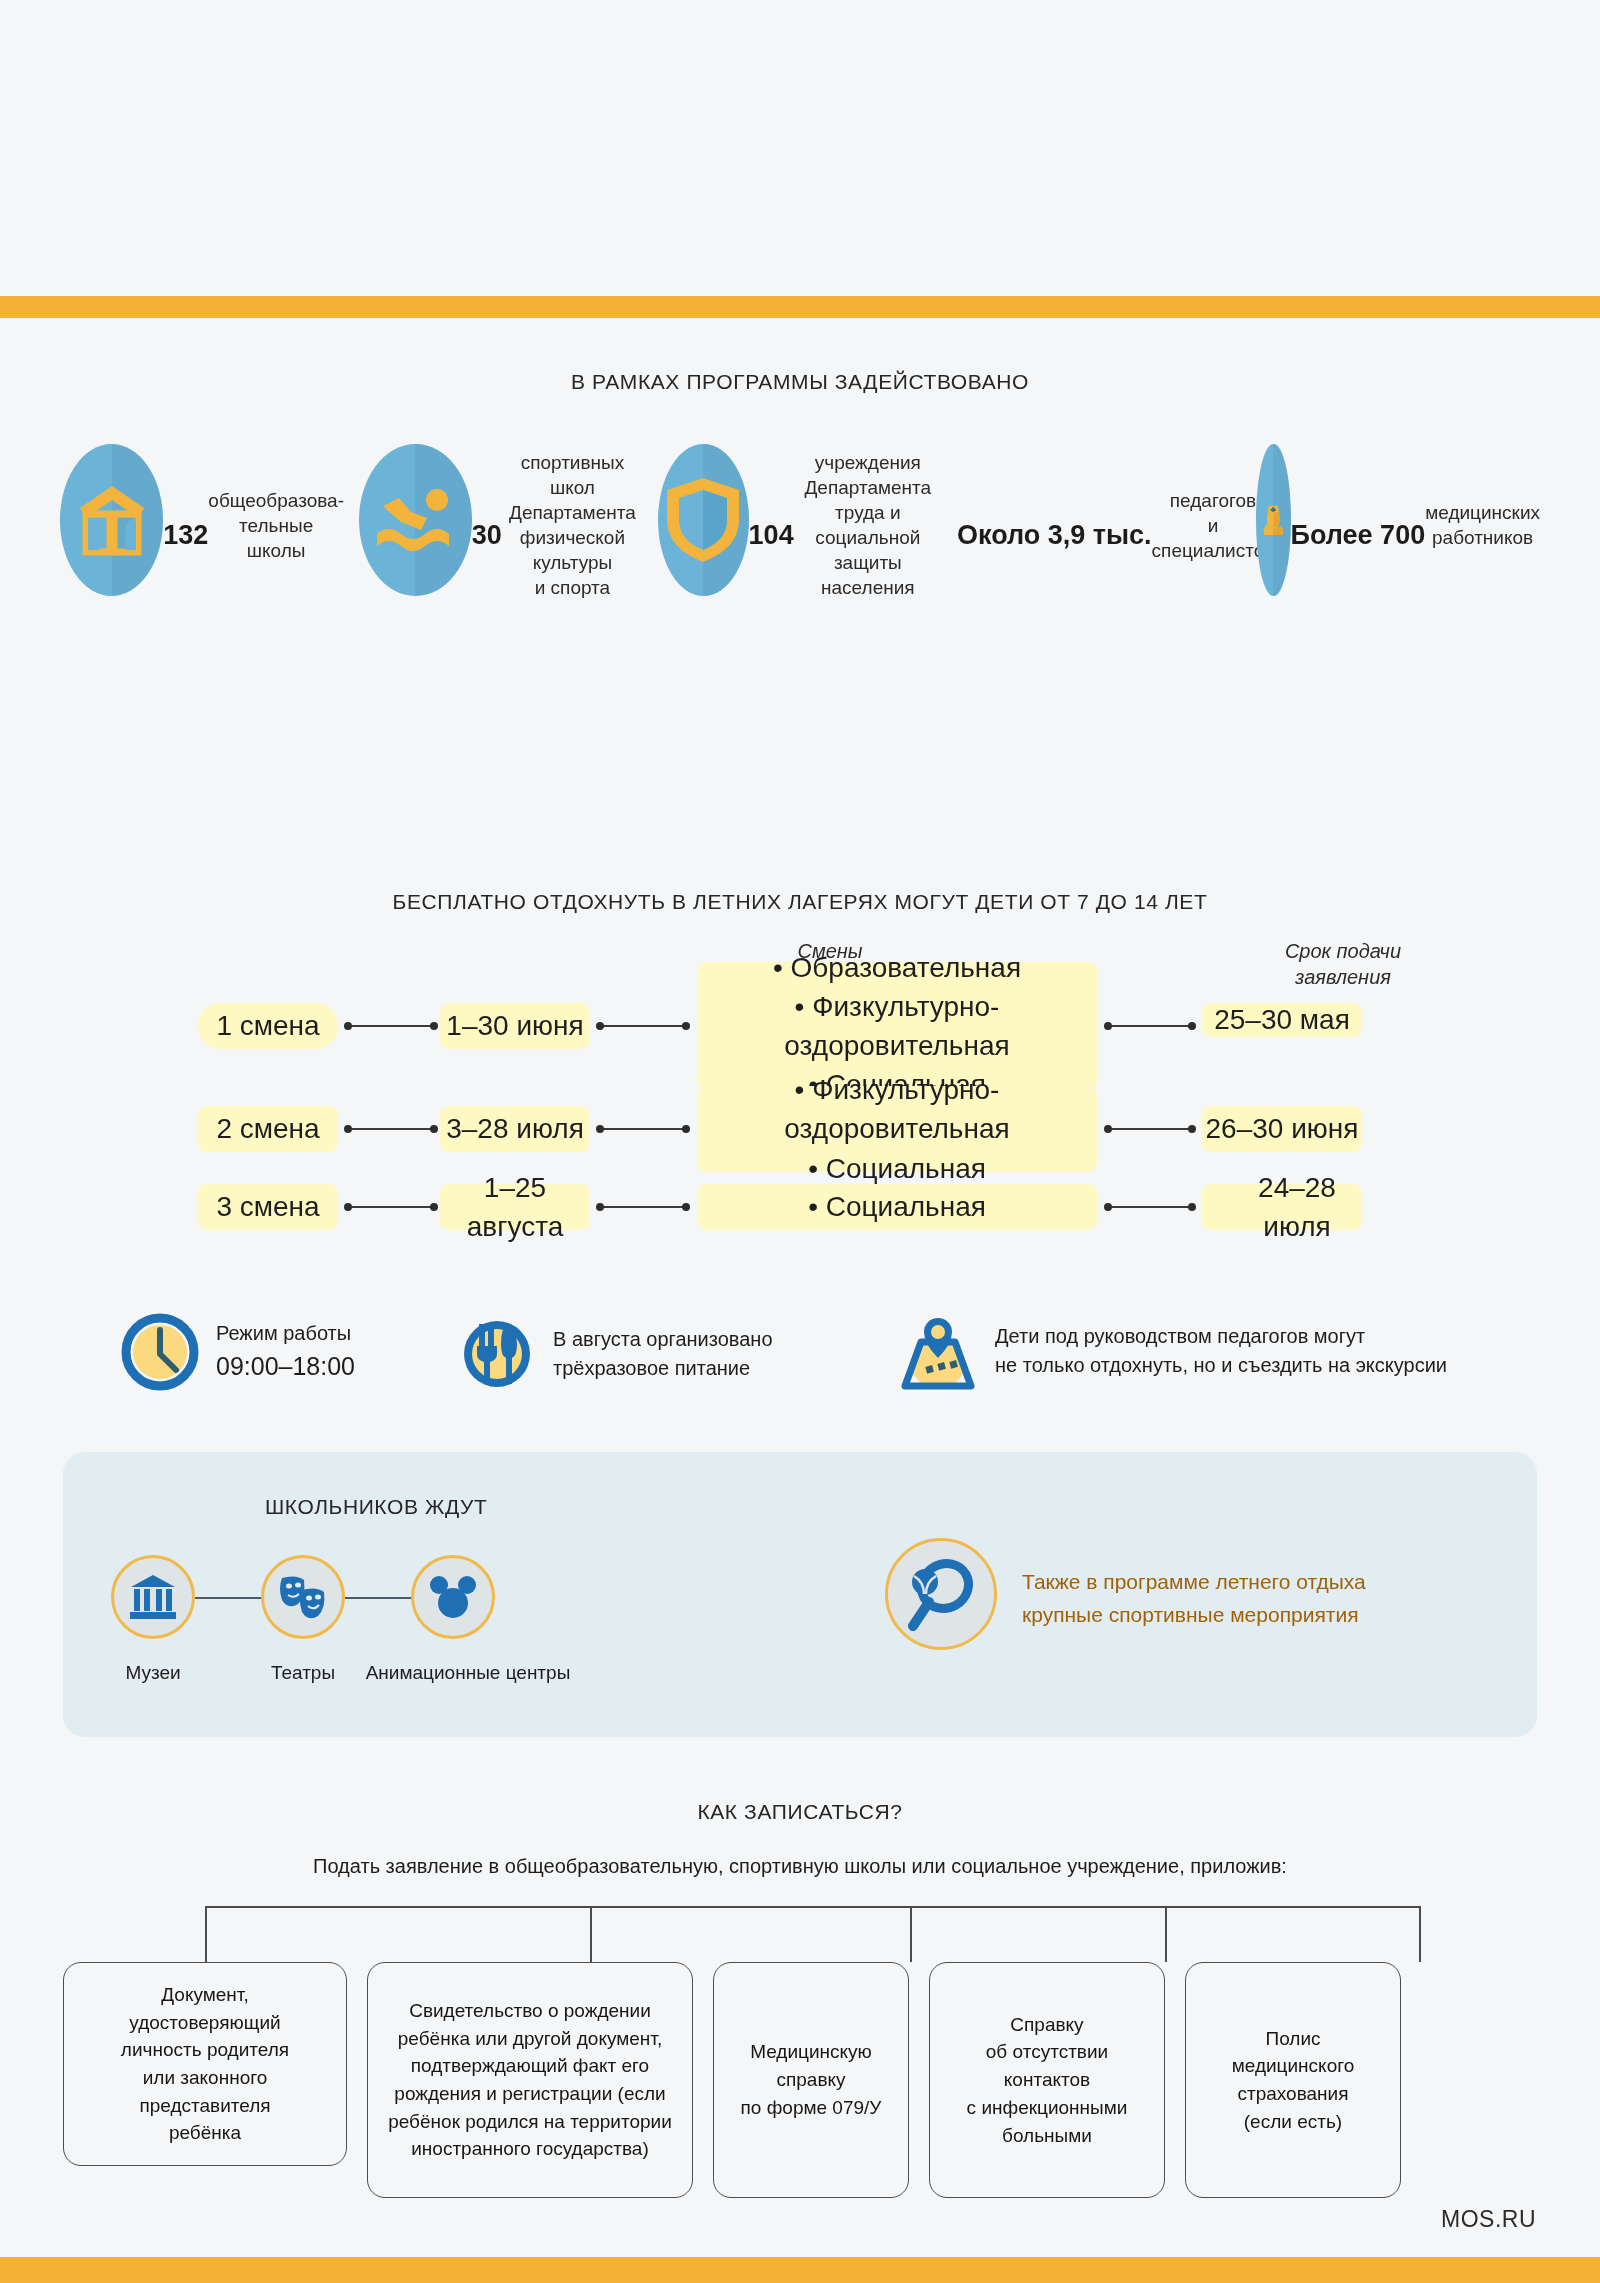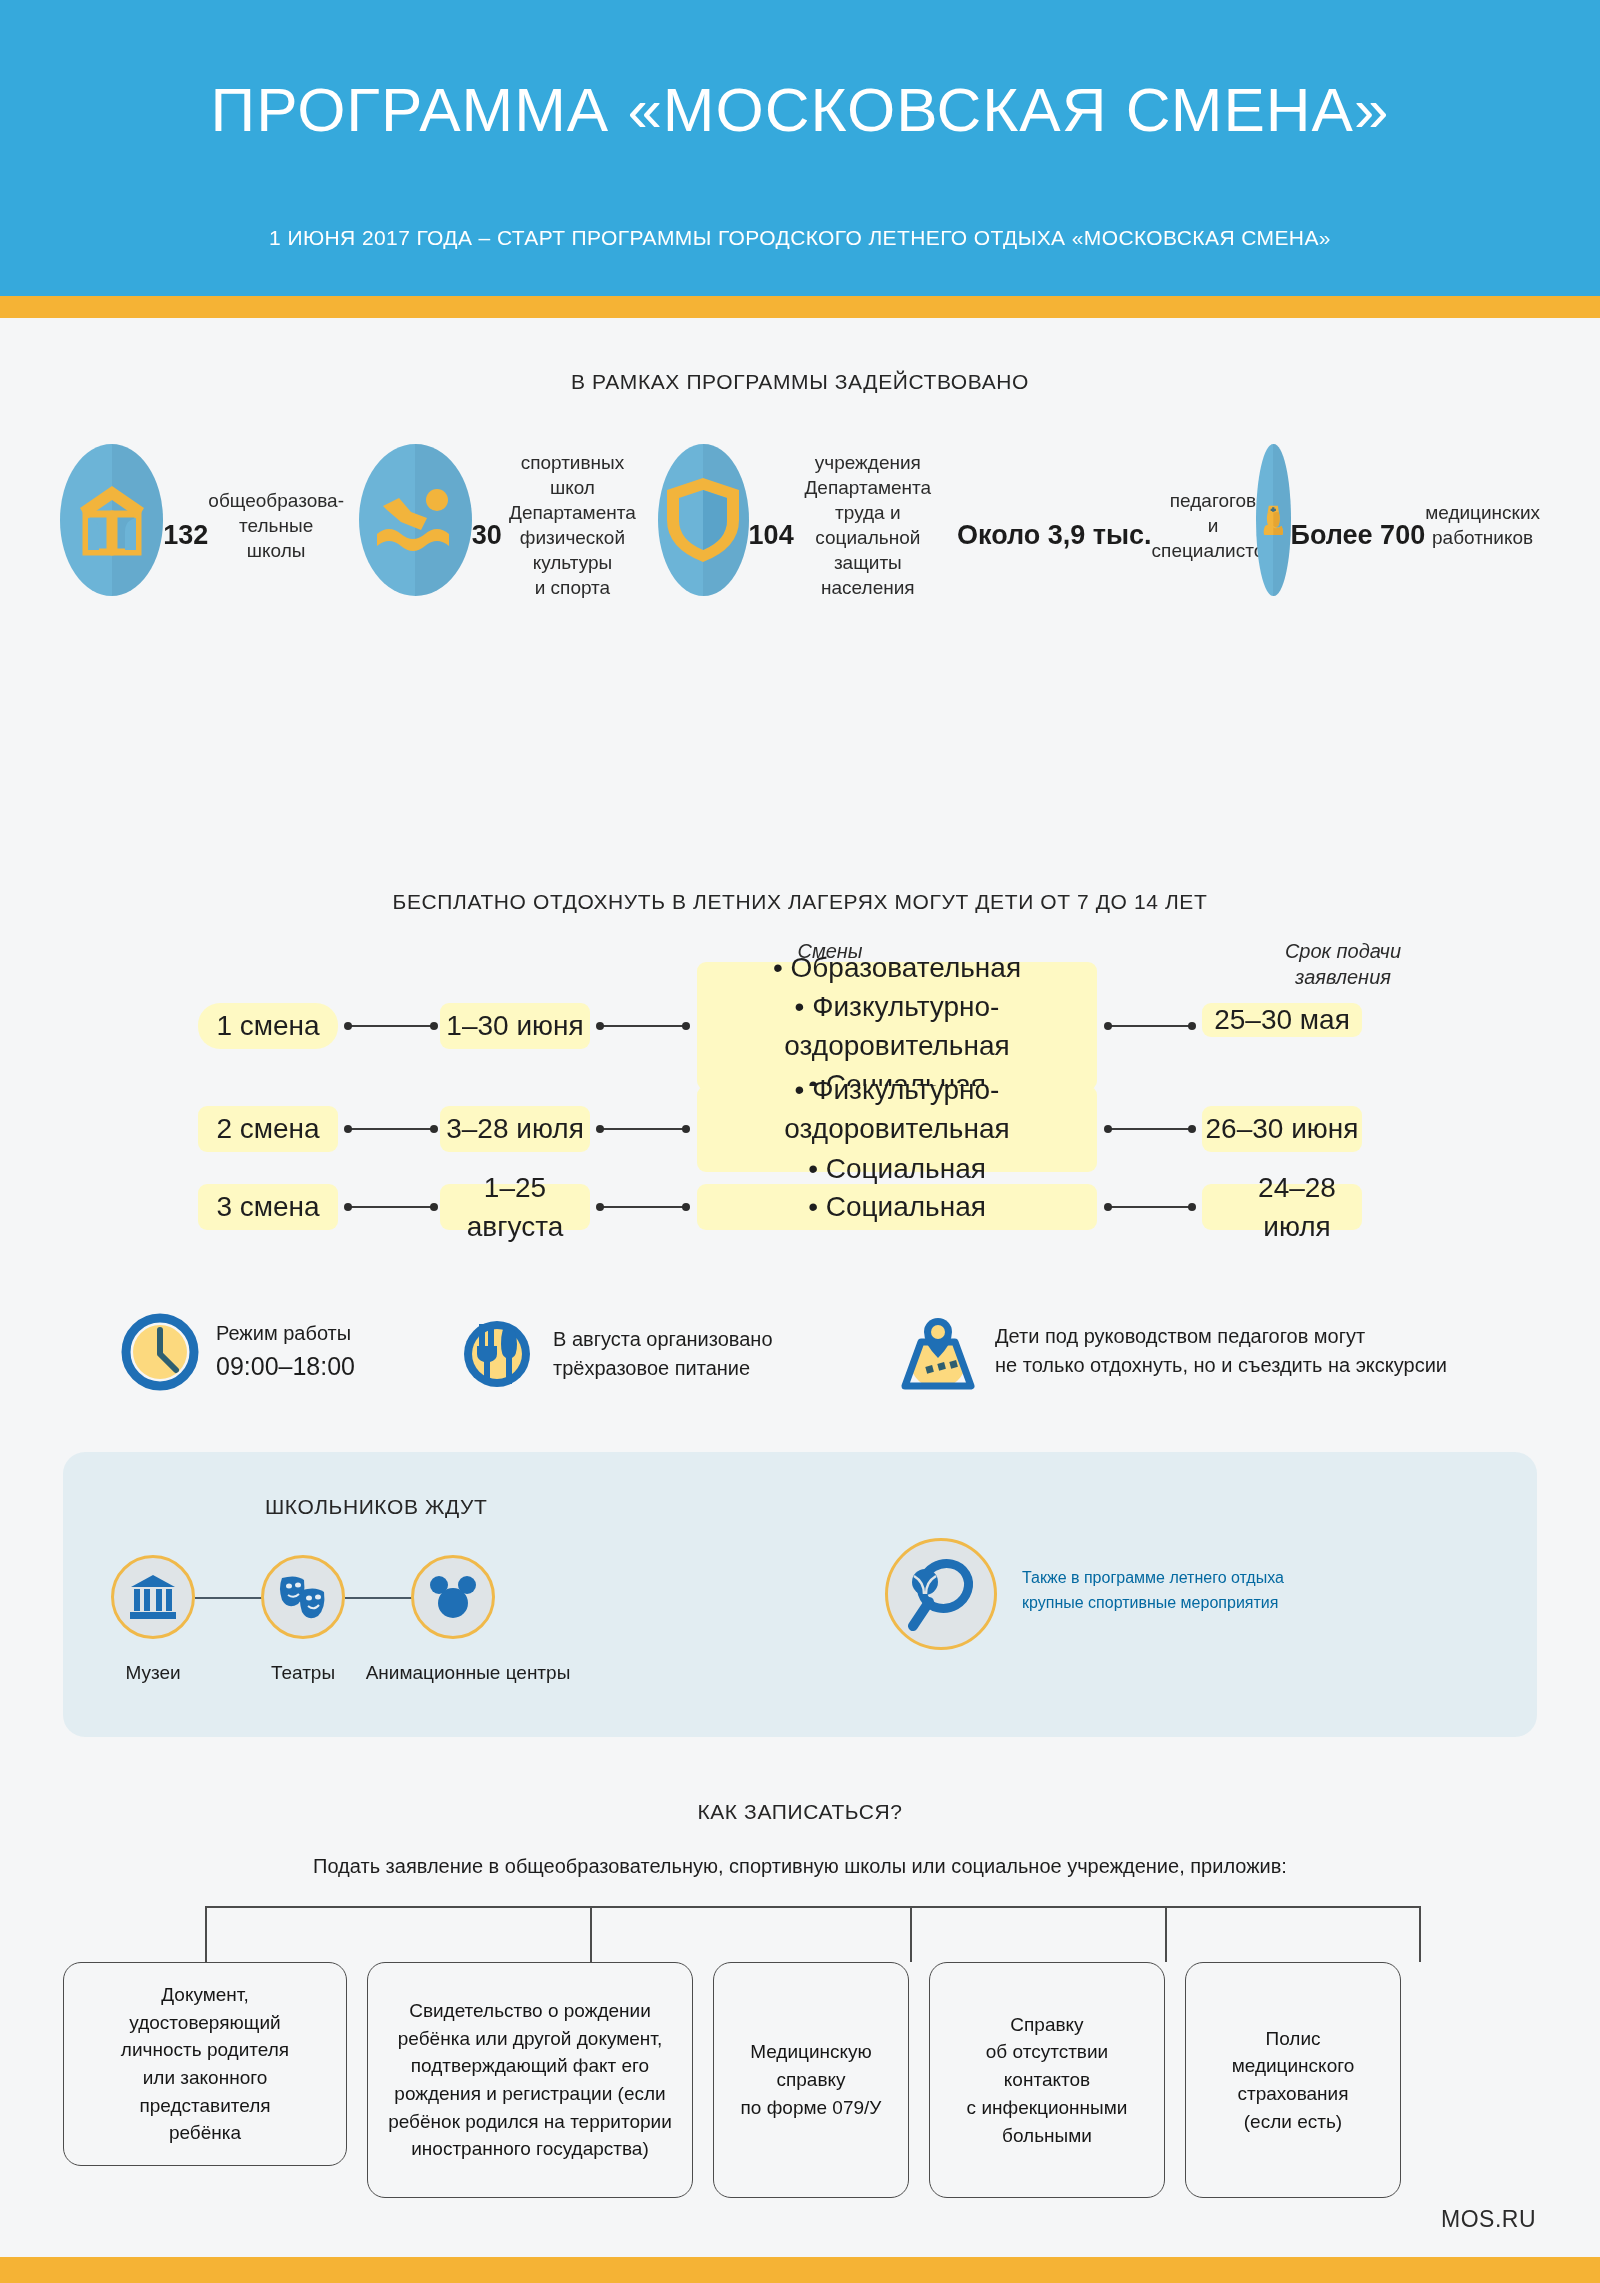--- a/index.html
+++ b/index.html
@@ -150,21 +150,21 @@
   .gcap {
     position: absolute;
     font-size: 19px; color: #1d1d1d; text-align: center;
     white-space: nowrap;
   }
   .gline {
     position: absolute; height: 2px; background: #4a5a66;
   }
   .panel-text {
     position: absolute;
-    font-size: 16px; color: #0369a1; line-height: 1.55;
+    font-size: 21px; color: #a16207; line-height: 1.55;
   }
 
   
   .enroll-lead {
     position: absolute; top: 1855px; left: 0; width: 1600px;
     text-align: center; font-size: 20px; color: #1d1d1d;
   }
   .dbox {
     position: absolute;
     border: 1.6px solid #4c4c4c;
@@ -183,24 +183,20 @@
   .footer-stripe {
     position: absolute; bottom: 0; left: 0;
     width: 1600px; height: 26px; background: #f5b335;
   }
 </style>
 </head>
 <body>
 
 <div class="page">
 
-  <div class="header">
-    <div class="header-title">ПРОГРАММА «МОСКОВСКАЯ СМЕНА»</div>
-    <div class="header-sub">1 ИЮНЯ 2017 ГОДА  – СТАРТ ПРОГРАММЫ ГОРОДСКОГО ЛЕТНЕГО ОТДЫХА «МОСКОВСКАЯ СМЕНА»</div>
-  </div>
   <div class="header-stripe"></div>
 
   <div class="sec-heading" style="top:370px;">В РАМКАХ ПРОГРАММЫ ЗАДЕЙСТВОВАНО</div>
 
   <div class="stats">
 
     <div class="stat">
       <div class="stat-circle">
         <svg width="92" height="92" viewBox="0 0 92 92">
           <path d="M14 34 L46 12 L78 34 L72 44 L46 26 L20 44 Z" fill="#f2b43c"></path>

